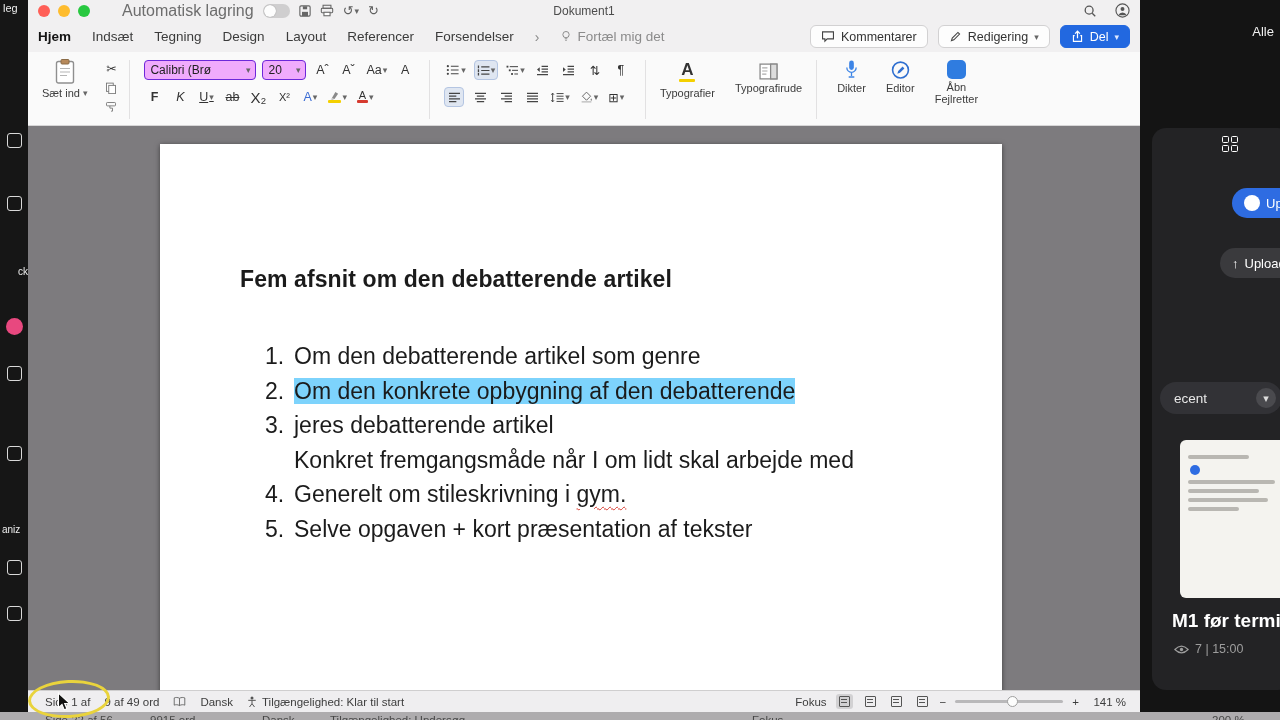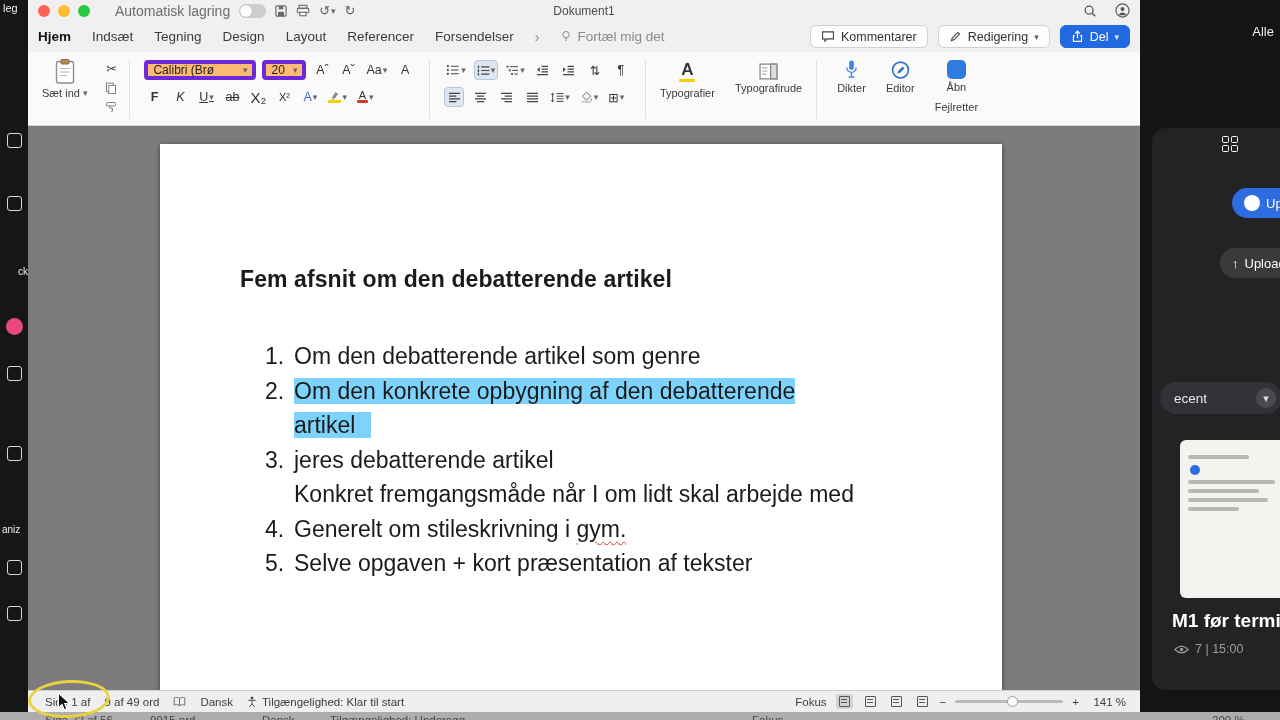--- a/index.html
+++ b/index.html
@@ -32,21 +32,21 @@
 
   
   .word { position:absolute; left:28px; top:0; width:1112px; height:712px; background:#fff;
           display:flex; flex-direction:column; z-index:2; }
 
   
   .titlebar { height:21px; flex:none; background:#f1f0f1; display:flex; align-items:center; padding:0 10px; gap:9px; position:relative; }
   .lights { display:flex; gap:8px; margin-right:16px; }
   .light { width:12px; height:12px; border-radius:50%; }
   .l-red{background:#ff5f57}.l-yel{background:#febc2e}.l-grn{background:#28c840}
-  .tb-label { font-size:14px; color:#6d6d6d; }
+  .tb-label { font-size:16px; color:#6d6d6d;margin-left:7px; }
   .toggle { width:27px; height:14px; border-radius:7px; background:#cfcecf; position:relative; }
   .toggle .knob { position:absolute; left:1px; top:1px; width:12px; height:12px; border-radius:50%; background:#fdfdfd; box-shadow:0 0 1px rgba(0,0,0,.4); }
   .tb-ic { color:#5f5f5f; font-size:13px; display:flex; align-items:center; gap:1px; }
   .tb-title { position:absolute; left:0; right:0; text-align:center; font-size:12px; color:#4c4c4c; }
   .tb-right { margin-left:auto; display:flex; gap:18px; align-items:center; z-index:1; }
 
   
   .tabsrow { height:31px; flex:none; background:#f1f0f1; display:flex; align-items:center; padding:0 10px; gap:21px; font-size:13.5px; color:#3b3b3b; }
   .tab { cursor:default; }
   .tab.active { font-weight:bold; color:#141414; }
@@ -58,21 +58,21 @@
   .dd { font-size:9px; color:#666; }
   .btn-pill.blue .dd { color:#dfe9ff; }
 
   
   .ribbon { height:74px; flex:none; background:#fafafa; border-bottom:1px solid #d7d6d7; display:flex; padding:4px 8px 2px; gap:8px; }
   .bigbtn { display:flex; flex-direction:column; align-items:center; gap:2px; padding:2px 6px; font-size:11px; color:#3c3c3c; }
   .bigbtn .lbl { display:flex; align-items:center; gap:3px; text-align:center; line-height:12px; }
   .minicol { display:flex; flex-direction:column; justify-content:space-between; padding:3px 0 6px; }
   .group { display:flex; flex-direction:column; gap:5px; padding:3px 6px 0; }
   .rrow { display:flex; align-items:center; gap:6px; height:22px; }
-  .combo { display:flex; align-items:center; justify-content:space-between; gap:4px; height:20px; background:#fdba74; border:4px solid #6d28d9; border-radius:4px; padding:0 5px; font-size:12px; color:#222; }
+  .combo { display:flex; align-items:center; justify-content:space-between; gap:4px; height:20px; background:#f0abfc; border:1px solid #6d28d9; border-radius:4px; padding:0 5px; font-size:12px; color:#222; }
   .sbtn { min-width:20px; height:20px; display:flex; align-items:center; justify-content:center; gap:1px; font-size:12.5px; color:#333; border-radius:4px; padding:0 2px; }
   .sbtn.on { background:#dfe6f1; border:1px solid #b4c5e2; }
   .stack { display:flex; flex-direction:column; align-items:center; line-height:10px; }
   .bar-y { width:13px; height:3px; background:#f4d000; border-radius:1px; }
   .bar-r { width:11px; height:3px; background:#d63a2f; border-radius:1px; }
   .bold-f { font-weight:bold; } .ital-k { font-style:italic; } .und-u { text-decoration:underline; }
   .strike { text-decoration:line-through; }
   .vsep { width:1px; background:#e2e1e2; margin:4px 0; }
 
   
@@ -495,40 +495,39 @@
         <svg viewBox="0 0 18 18" width="19" height="20" style="margin-top:2px">
             <circle cx="9" cy="9" r="7.5" fill="none" stroke="#2f6fd0" stroke-width="1.5"></circle>
             <path d="M6 12.5 l.8-2.5 4.2-4.2 1.7 1.7 -4.2 4.2 z" fill="#2f6fd0"></path>
           </svg>
         <span class="lbl">
             <span>Editor</span>
           </span>
       </div>
       <div class="bigbtn">
         <span style="width:19px; height:19px; margin-top:2px; background:#2f7ce0; border-radius:5px; display:block;"></span>
-        <span class="lbl" style="flex-direction:column; gap:8px;justify-content:space-between;">
+        <span class="lbl" style="flex-direction:column; gap:0;justify-content:space-between;">
           <span>Åbn</span>
           <span>Fejlretter</span>
         </span>
       </div>
     </div>
 
     <div class="docarea">
       <div class="page">
         <div class="doc-h">Fem afsnit om den debatterende artikel</div>
         <div class="list">
           <div class="lrow">
             <span class="num">1.</span>
             <span class="txt"><span>Om den debatterende artikel som genre</span></span>
           </div>
           <div class="lrow">
             <span class="num">2.</span>
             <span class="txt">
               <span style="display:block"><span class="sel">Om den konkrete opbygning af den debatterende</span></span>
-              <span style="display:block"><span class="sel tail">artikel</span></span>
             </span>
           </div>
           <div class="lrow">
             <span class="num">3.</span>
             <span class="txt">
               <span style="display:block">jeres debatterende artikel</span>
               <span style="display:block">Konkret fremgangsmåde når I om lidt skal arbejde med</span>
             </span>
           </div>
           <div class="lrow">

